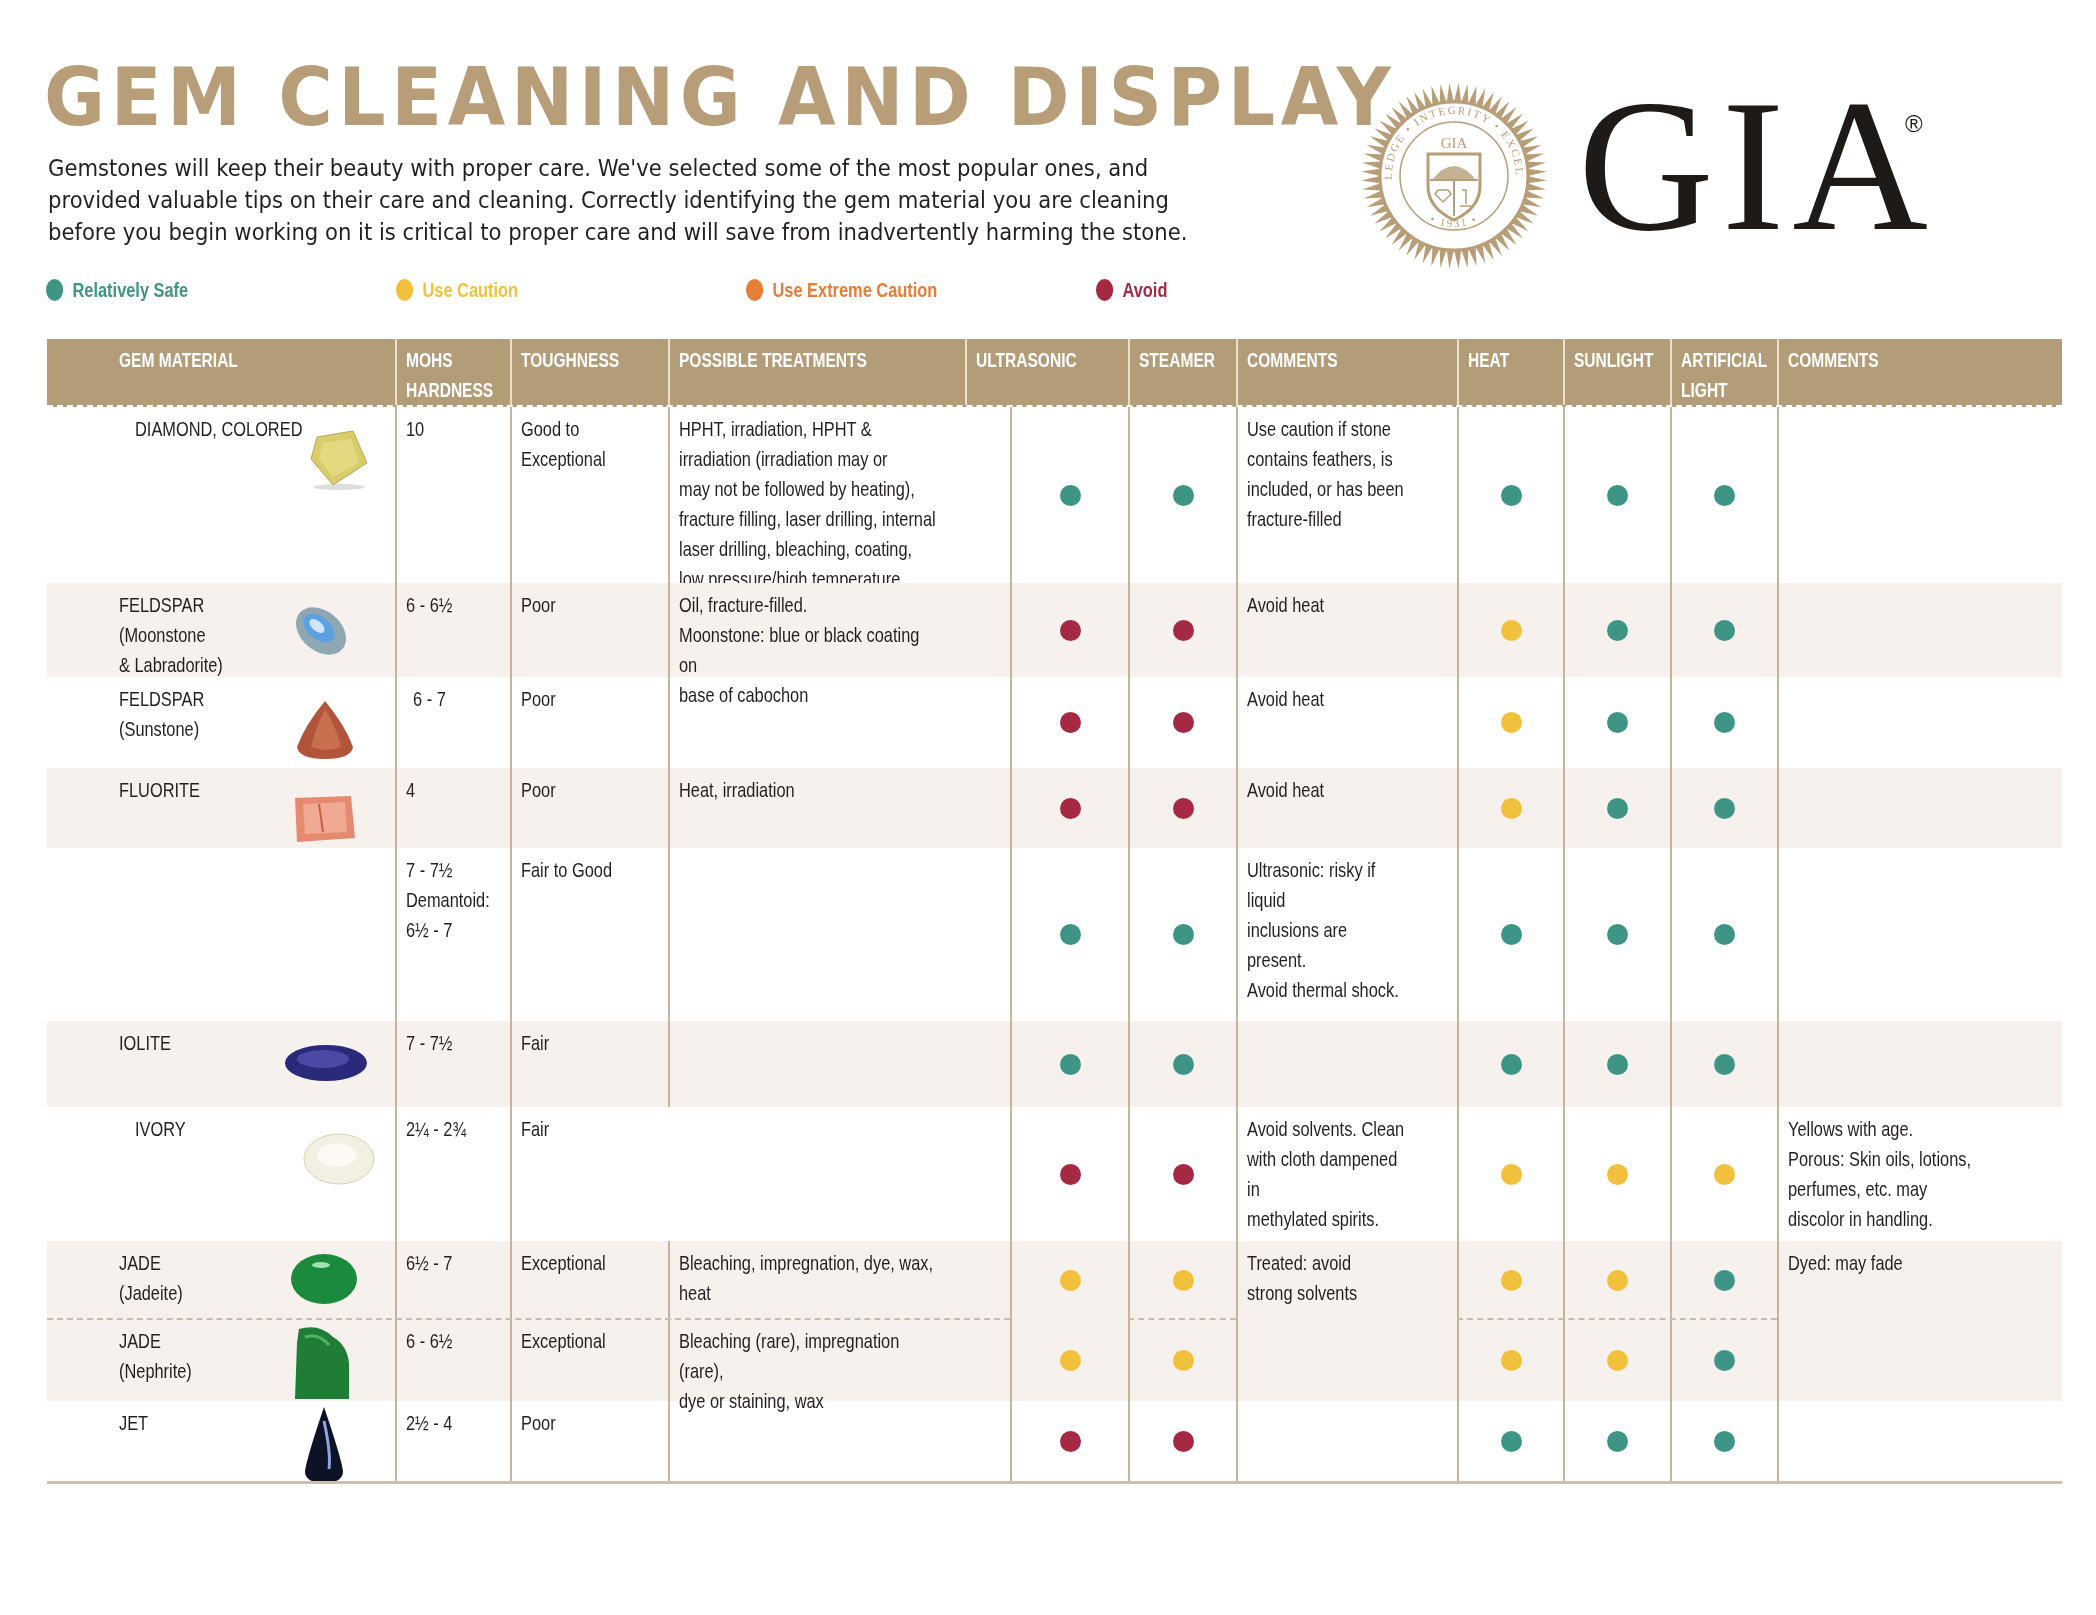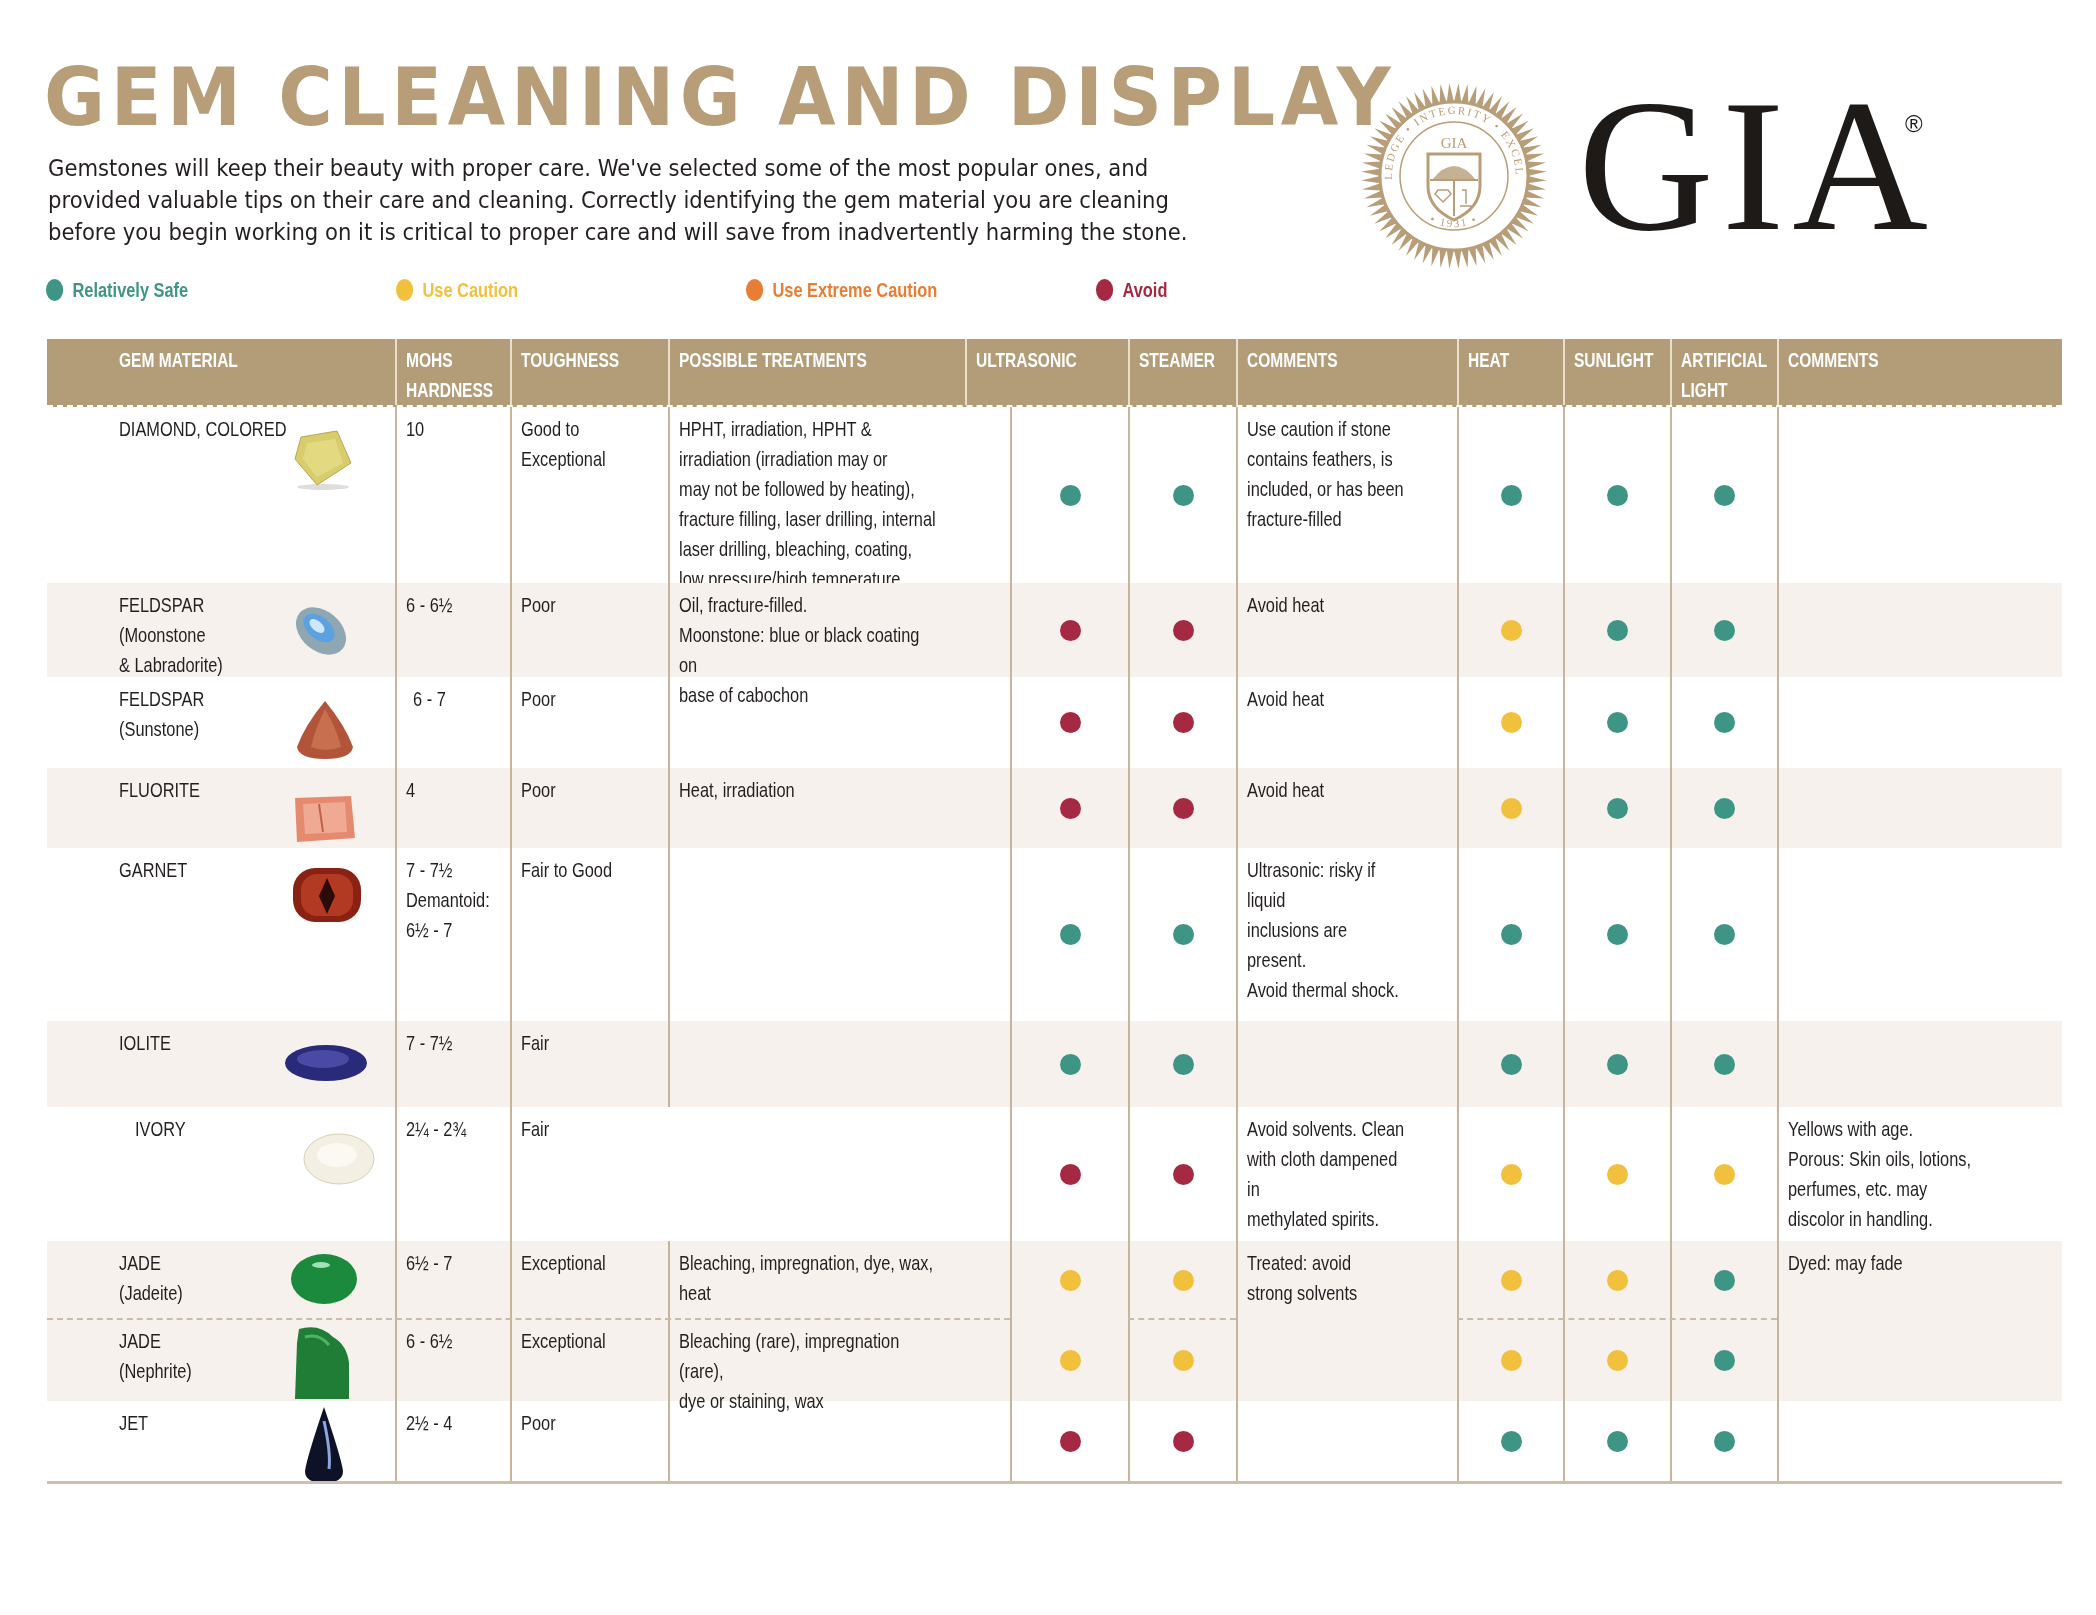--- a/index.html
+++ b/index.html
@@ -109,21 +109,21 @@
       <div class="hcell" style="left: 918px; width: 118px;"><span style="white-space: pre-line;">ULTRASONIC</span></div>
       <div class="hcell" style="left: 1081px; width: 108px;"><span style="white-space: pre-line;">STEAMER</span></div>
       <div class="hcell" style="left: 1189px; width: 221px;"><span style="white-space: pre-line;">COMMENTS</span></div>
       <div class="hcell" style="left: 1410px; width: 106px;"><span style="white-space: pre-line;">HEAT</span></div>
       <div class="hcell" style="left: 1516px; width: 107px;"><span style="white-space: pre-line;">SUNLIGHT</span></div>
       <div class="hcell" style="left: 1623px; width: 130px;"><span style="white-space: pre-line;">ARTIFICIAL
 LIGHT</span></div>
       <div class="hcell" style="left: 1730px; width: 285px;"><span style="white-space: pre-line;">COMMENTS</span></div>
     </div>
     <div class="row" style="top: 68px; height: 176px;">
-      <div class="cell first" style="left: 0px; width: 348px;"><span class="txt">DIAMOND, COLORED</span><div class="gem" style="left: 240px; top: 16px;"><svg width="70" height="70" viewBox="0 0 70 70">
+      <div class="cell first" style="left: 16px; width: 348px;"><span class="txt">DIAMOND, COLORED</span><div class="gem" style="left: 240px; top: 16px;"><svg width="70" height="70" viewBox="0 0 70 70">
             <ellipse cx="36" cy="64" rx="26" ry="3" fill="#bbb" opacity=".5"></ellipse>
             <path d="M14 14 L50 8 L64 40 L30 62 L8 36 Z" fill="#d8cd6d" stroke="#b6a850"></path>
             <path d="M20 20 L48 16 L56 40 L30 54 L16 36Z" fill="#e8de8a" opacity=".7"></path>
           </svg></div></div>
       <div class="cell" style="left: 348px; width: 115px;"><span class="txt">10</span></div>
       <div class="cell" style="left: 463px; width: 142px;"><span class="txt">Good to
 Exceptional</span></div>
       <div class="cell" style="left: 621px; width: 342px;"><span class="txt">HPHT, irradiation, HPHT &amp;
 irradiation (irradiation may or
 may not be followed by heating),
@@ -230,25 +230,20 @@
       </div>
       <div class="cell dotcell" style="left: 1516px; width: 107px;">
         <span class="dot" style="background: rgb(63, 149, 133);"></span>
       </div>
       <div class="cell dotcell" style="left: 1623px; width: 107px;">
         <span class="dot" style="background: rgb(63, 149, 133);"></span>
       </div>
       <div class="cell" style="left: 1730px; width: 285px;"><span class="txt"></span></div>
     </div>
     <div class="row" style="top: 509px; height: 173px;">
-      <div class="cell first" style="left: 0px; width: 348px;"><span class="txt">GARNET</span><div class="gem" style="left: 242px; top: 16px;"><svg width="76" height="64" viewBox="0 0 76 64">
-            <rect x="4" y="4" width="68" height="54" rx="22" fill="#8a2214"></rect>
-            <rect x="12" y="10" width="52" height="42" rx="16" fill="#b33a22"></rect>
-            <path d="M38 14 L46 32 L38 50 L30 32Z" fill="#2a0b08"></path>
-          </svg></div></div>
       <div class="cell" style="left: 348px; width: 115px;"><span class="txt">7 - 7½
 Demantoid:
 6½ - 7</span></div>
       <div class="cell" style="left: 463px; width: 158px;"><span class="txt">Fair to Good</span></div>
       <div class="cell" style="left: 621px; width: 342px;"><span class="txt"></span></div>
       <div class="cell dotcell" style="left: 963px; width: 118px;">
         <span class="dot" style="background: rgb(63, 149, 133);"></span>
       </div>
       <div class="cell dotcell" style="left: 1081px; width: 108px;">
         <span class="dot" style="background: rgb(63, 149, 133);"></span>

